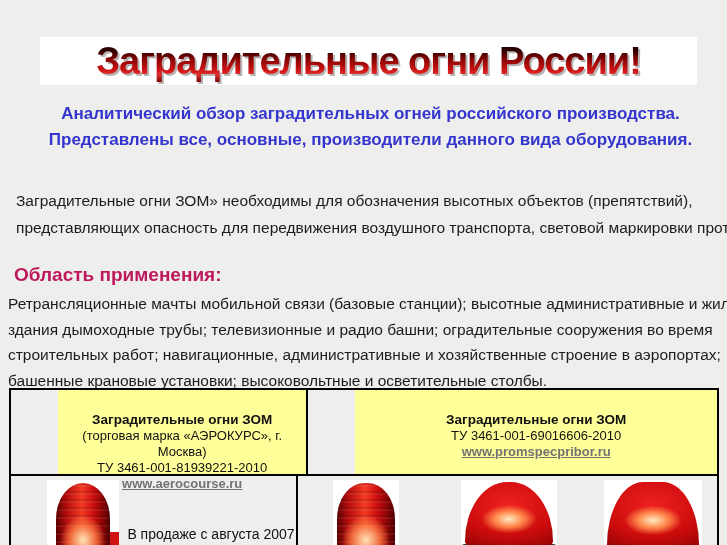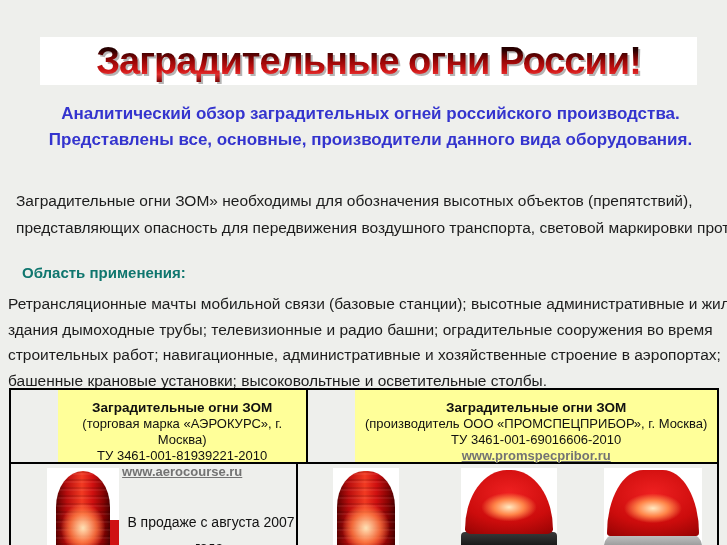--- a/index.html
+++ b/index.html
@@ -15,28 +15,28 @@
          -webkit-background-clip:text;background-clip:text;color:#a00000;-webkit-text-fill-color:transparent;
          filter:drop-shadow(2px 2px 0px rgba(120,120,120,0.55));}
 
   
   .subtitle{position:absolute;left:7px;top:101px;width:727px;text-align:center;
             color:#3434ce;font-weight:bold;font-size:17px;line-height:26px;}
   .subtitle div{white-space:nowrap;}
 
   
   .intro{position:absolute;left:16px;top:187px;width:719px;font-size:15.5px;line-height:27px;}
-  .apps-heading{position:absolute;left:22px;top:264px;font-size:15px;font-weight:bold;color:#0f766e;}
+  .apps-heading{position:absolute;left:14px;top:264px;font-size:19px;font-weight:bold;color:#be185d;}
   .apps{position:absolute;left:8px;top:291px;width:719px;font-size:15.5px;line-height:25.5px;}
   .intro div,.apps div{white-space:nowrap;}
 
   
   .products-table{position:absolute;left:9px;top:388px;width:706px;border:2px solid #000;}
   .t-head{display:flex;}
-  .hcell{box-sizing:content-box;background:#ffff99;text-align:center;padding-top:10px;height:62px;
+  .hcell{box-sizing:content-box;background:#ffff99;text-align:center;padding-top:22px;height:62px;
          font-size:13px;line-height:16px;color:#111;margin-left:47px;}
   .c-left{width:285px;border-right:2px solid #000;}
   .c-right{width:415px;}
   .p-title{font-weight:bold;font-size:13.5px;}
   .p-link{color:#737373;text-decoration:underline;font-weight:bold;cursor:pointer;display:inline-block;}
 
   .t-body{display:flex;border-top:2px solid #000;height:180px;}
   .bcell{position:relative;}
 
   .photo{position:absolute;top:4px;background:#ffffff;display:flex;justify-content:center;}
@@ -99,21 +99,20 @@
   <div class="products-table">
     <div class="t-head">
       <div class="hcell c-left">
         <div class="p-title">Заградительные огни ЗОМ</div>
         <div>(торговая марка «АЭРОКУРС», г. Москва)</div>
         <div>ТУ 3461-001-81939221-2010</div>
         <a class="p-link">www.aerocourse.ru</a>
       </div>
       <div class="hcell c-right">
         <div class="p-title">Заградительные огни ЗОМ</div>
-        <div>(производитель ООО «ПРОМСПЕЦПРИБОР», г. Москва)</div>
         <div>ТУ 3461-001-69016606-2010</div>
         <a class="p-link">www.promspecpribor.ru</a>
       </div>
     </div>
     <div class="t-body">
       <div class="bcell c-left">
         <div class="photo photo-l1">
           <div class="red-chunk"></div>
           <div class="lamp lamp-cyl"></div>
         </div>

